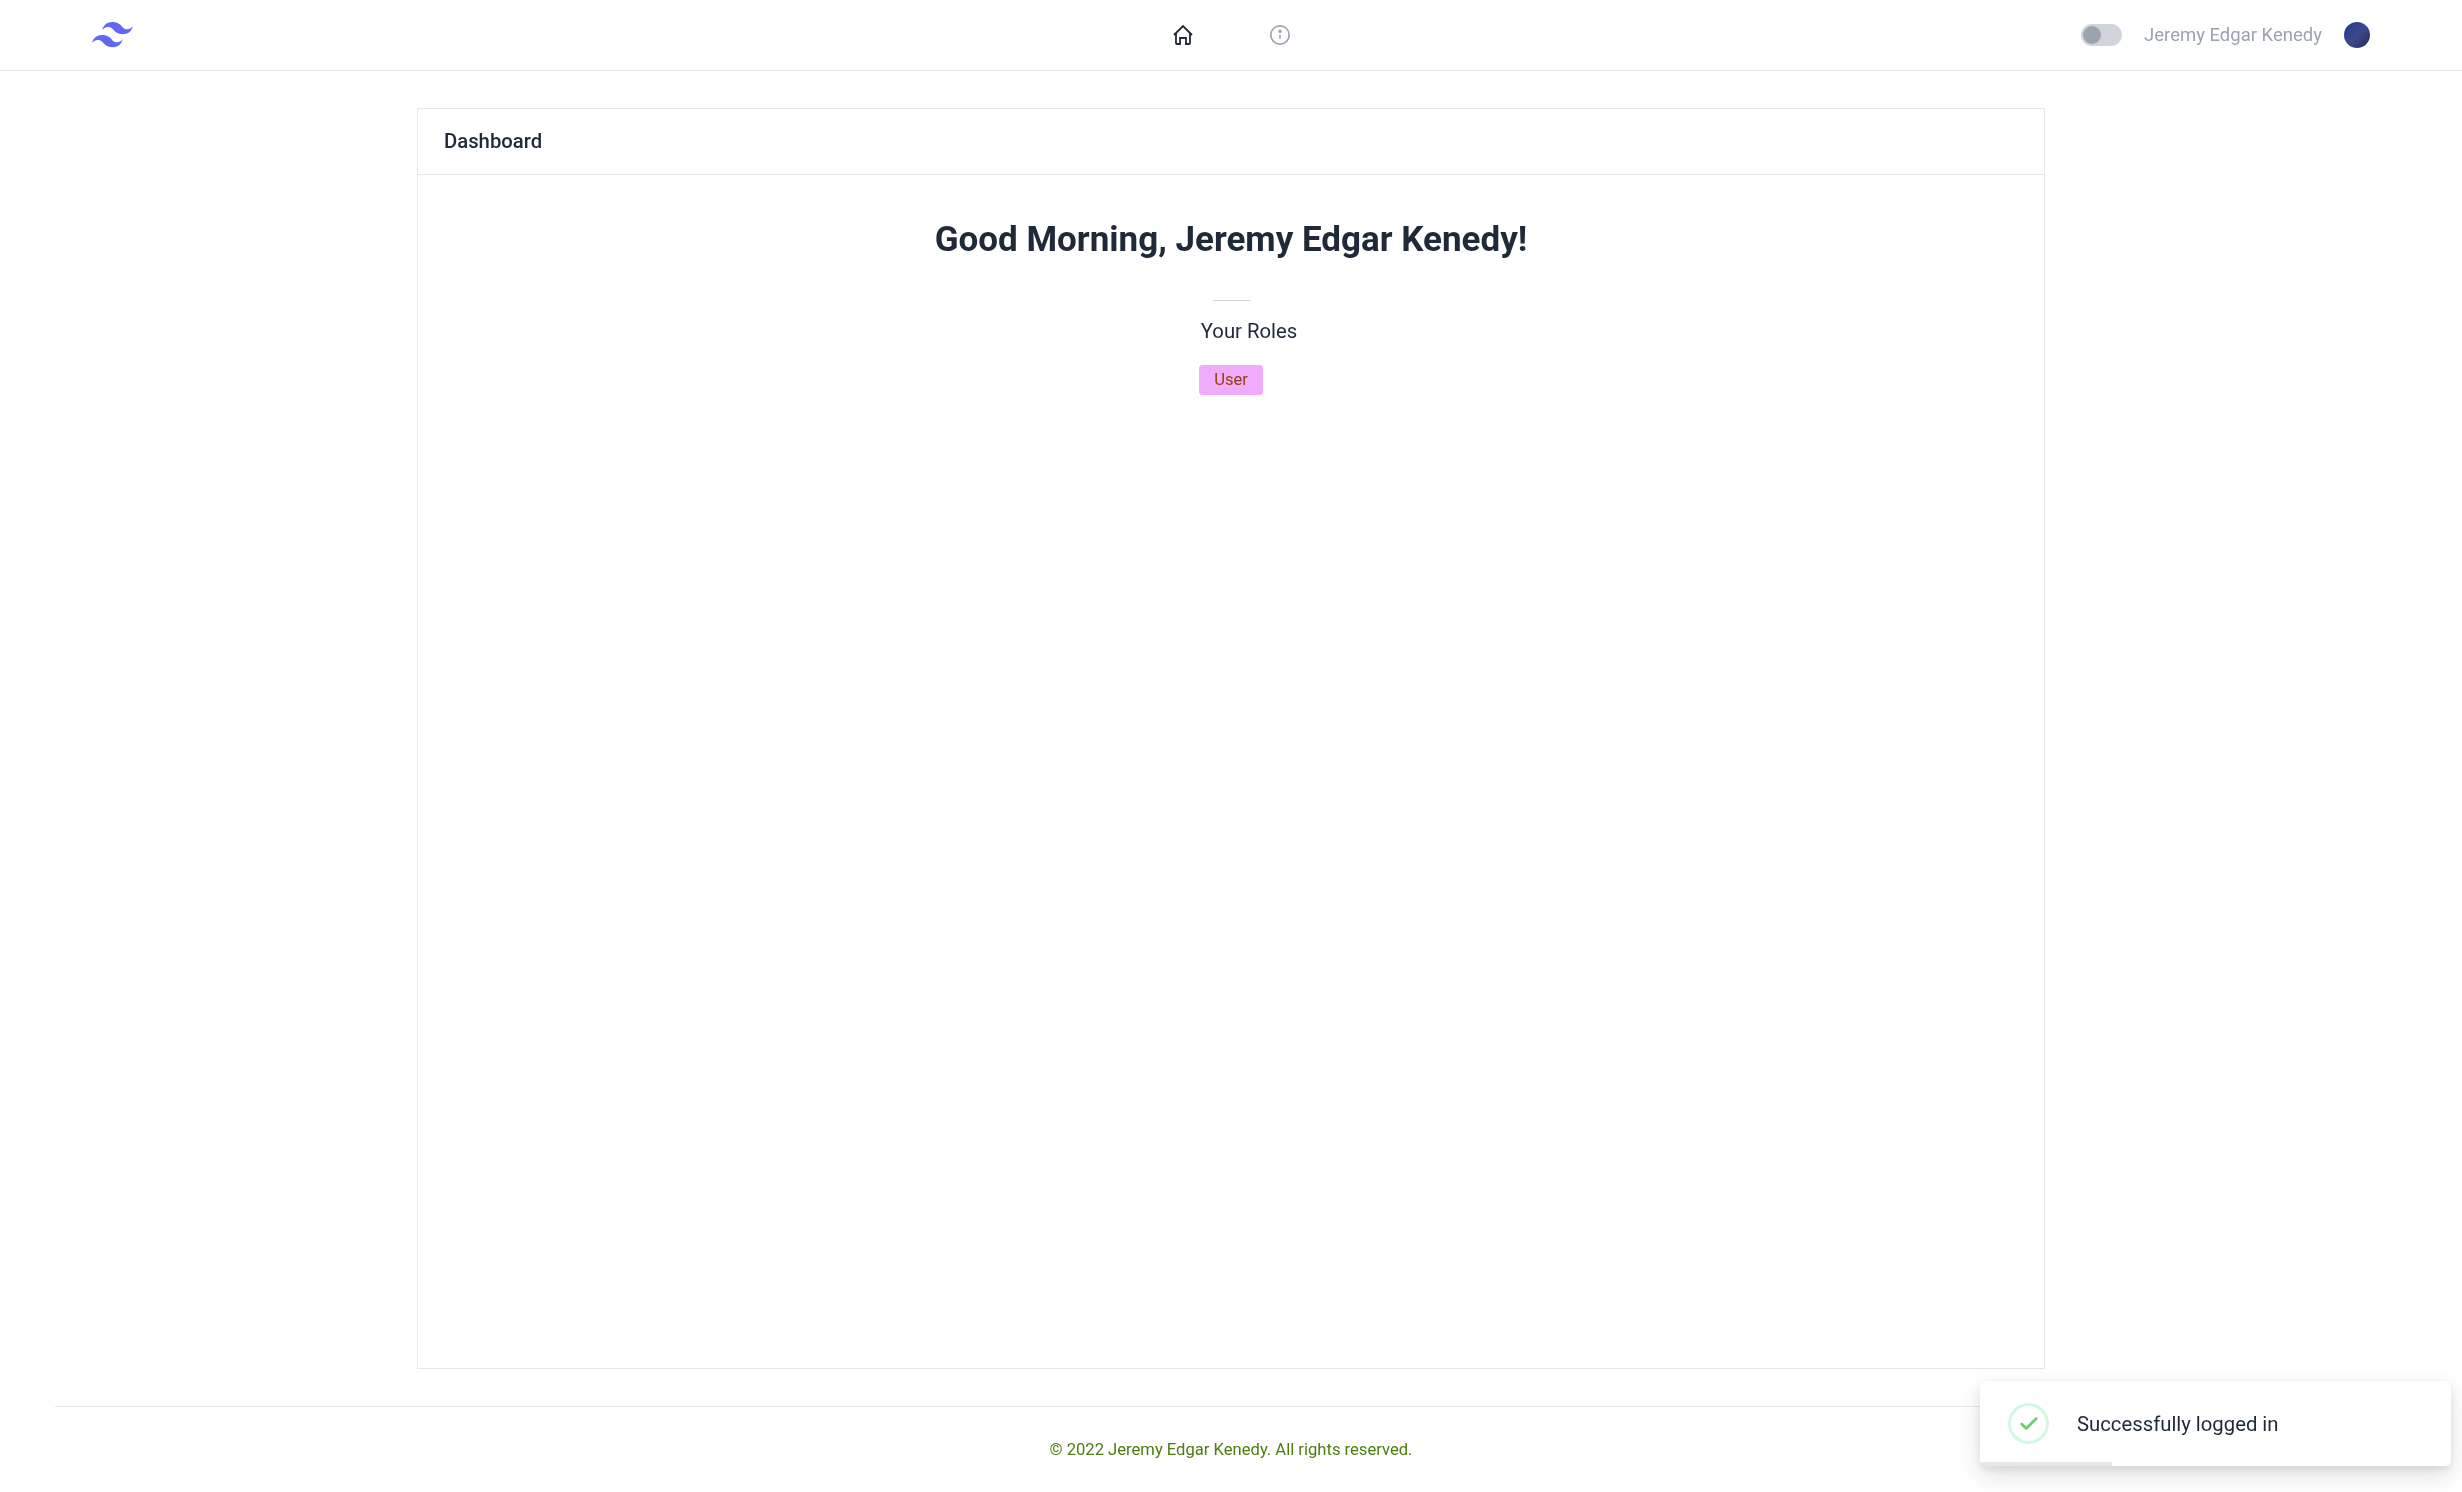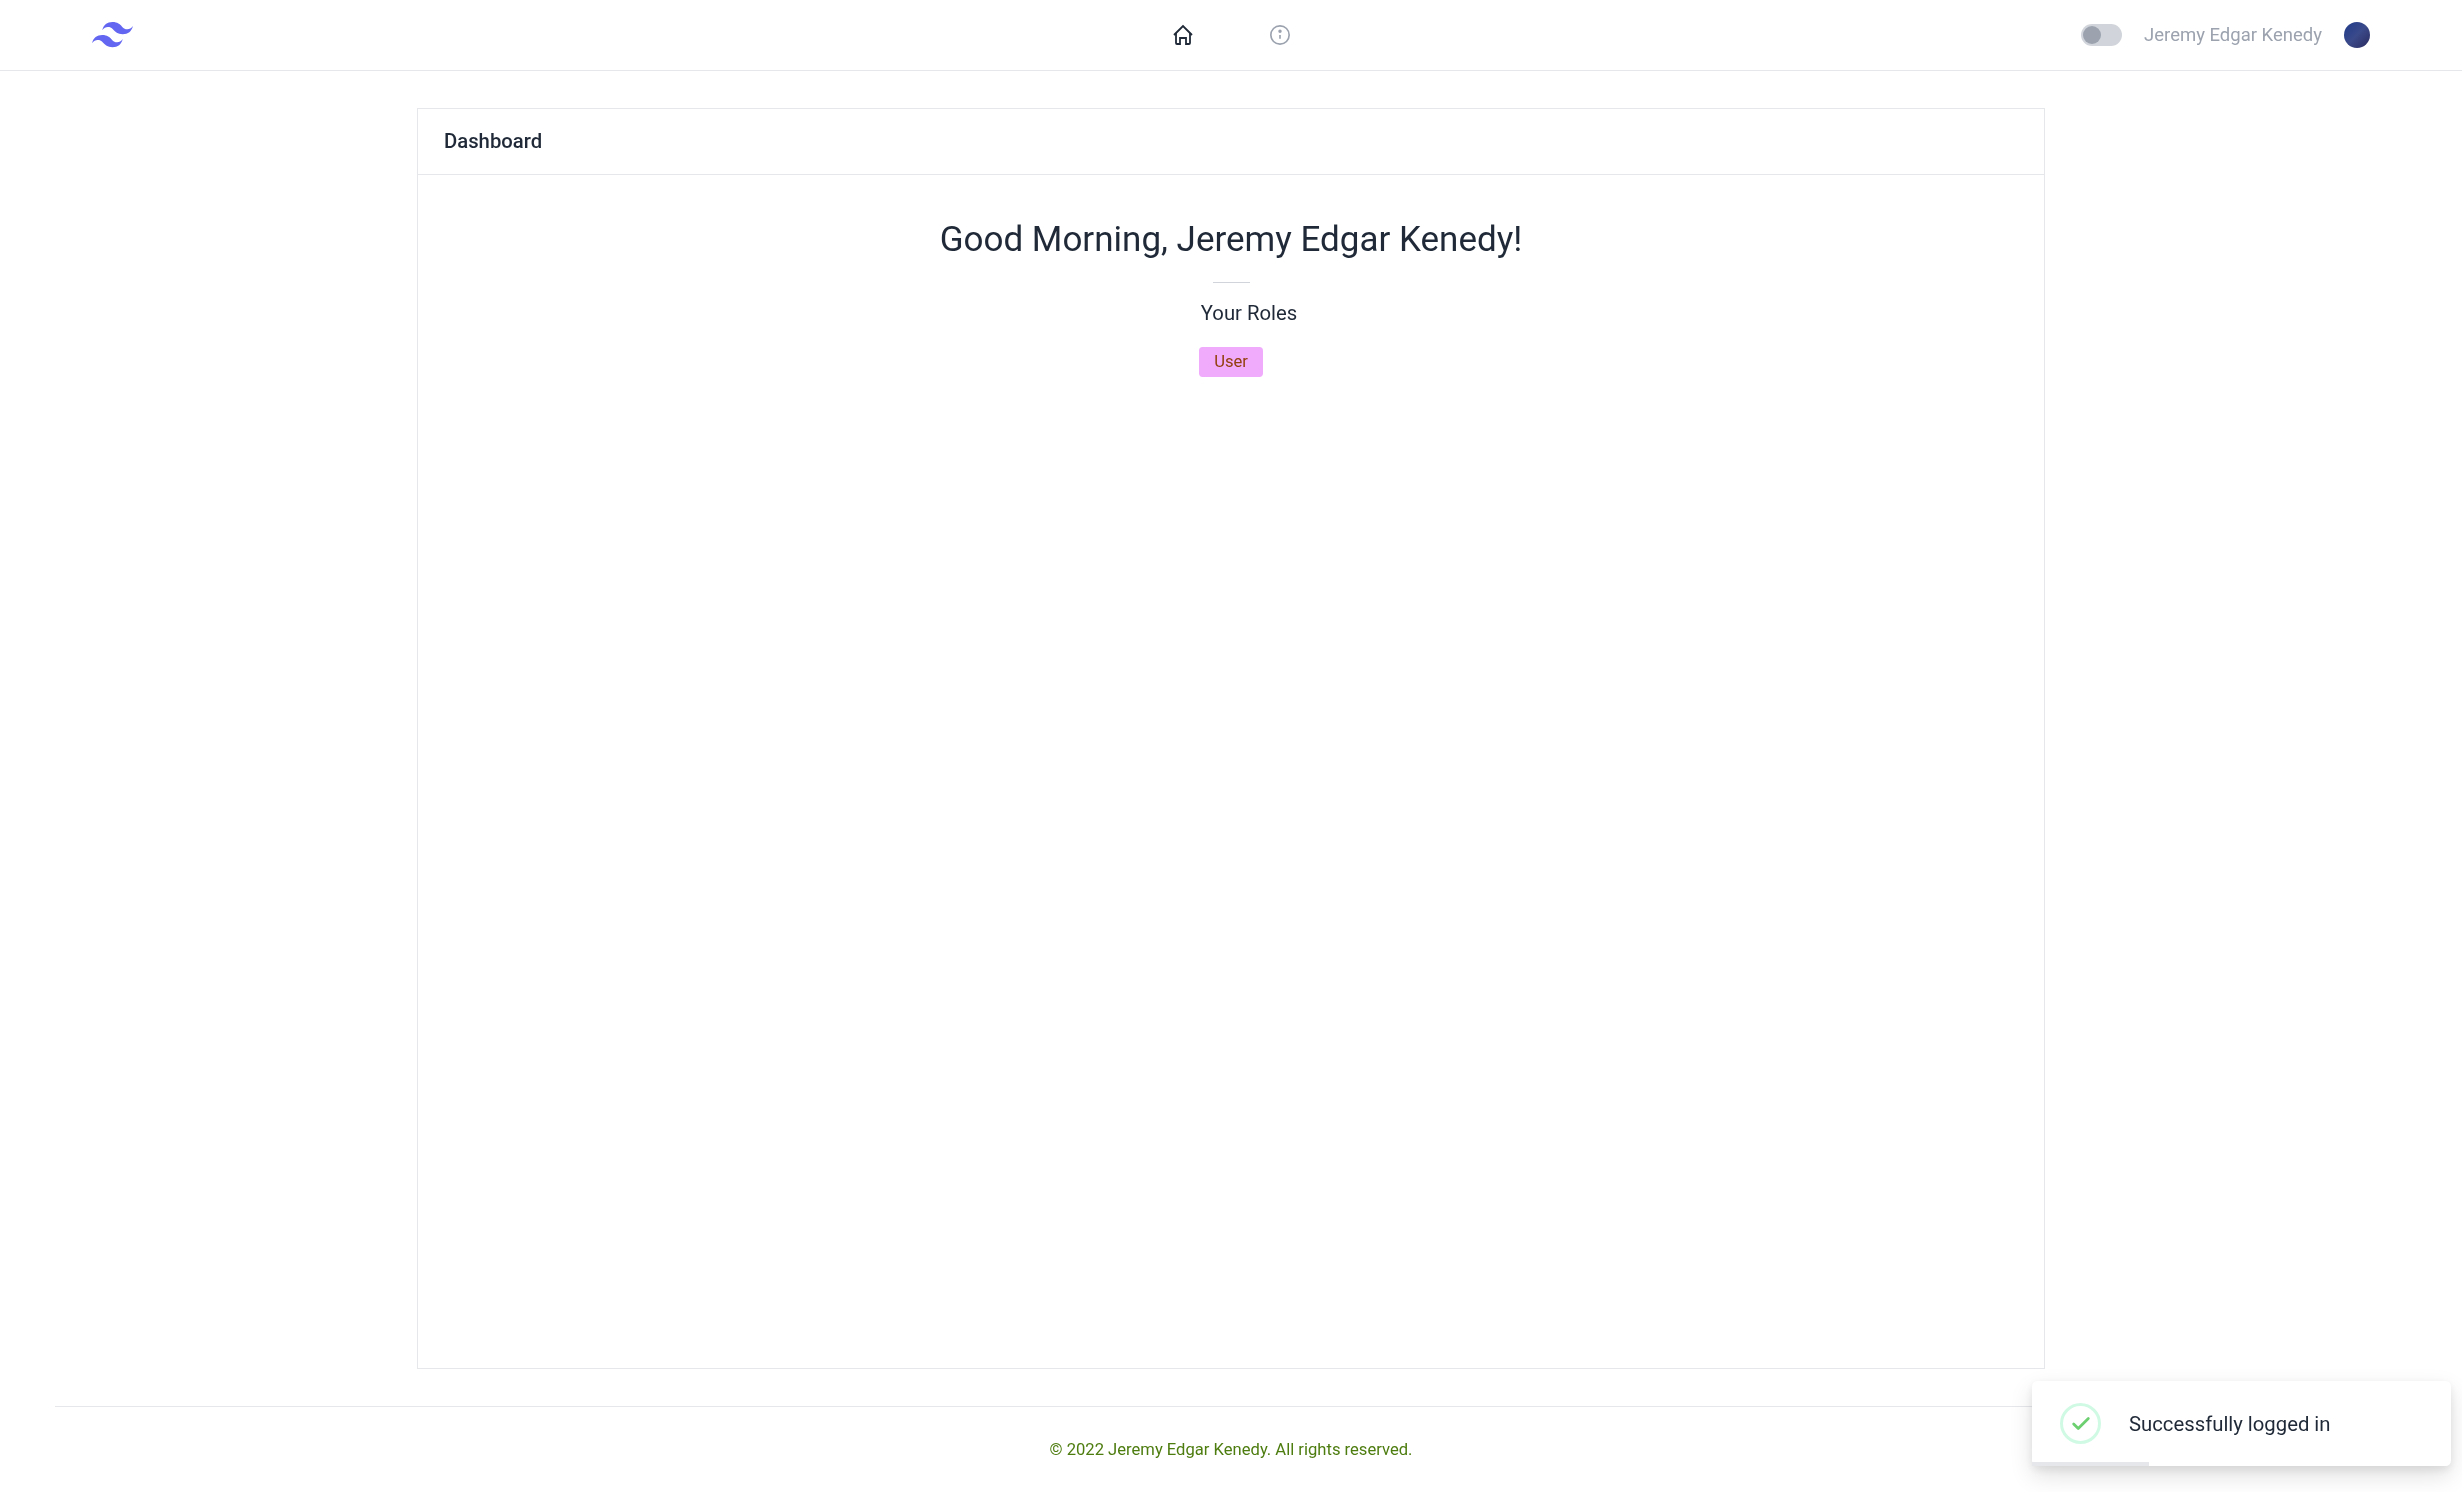--- a/index.html
+++ b/index.html
@@ -100,24 +100,24 @@
       color: #1f2937;
     }
     .card-body {
       padding: 44px 26px 55px;
       display: flex;
       flex-direction: column;
       align-items: center;
     }
     .greeting {
       font-size: 35px;
-      font-weight: 400;
+      font-weight: 700;
       color: #1f2937;
       text-align: center;
-      margin-bottom: 22px;
+      margin-bottom: 40px;
     }
     .divider {
       width: 37px;
       height: 0.9px;
       background: #d1d5db;
       margin-bottom: 18.5px;
     }
     .roles-title {
       font-size: 20.3px;
       font-weight: 400;
@@ -140,21 +140,21 @@
       margin: 0 55px;
     }
     .footer-text {
       color: #4d7c0f;
       font-size: 16.6px;
     }
     .toast {
       position: fixed;
       bottom: 26px;
       right: 11px;
-      width: 419px;
+      width: 471px;
       background: #ffffff;
       box-shadow: 0 9.2px 23px rgba(0, 0, 0, 0.12), 0 3.7px 9.2px rgba(0, 0, 0, 0.08);
       border-radius: 5.5px;
       padding: 22px 28px;
       display: flex;
       align-items: center;
       gap: 28px;
     }
     .toast-icon {
       width: 41px;

